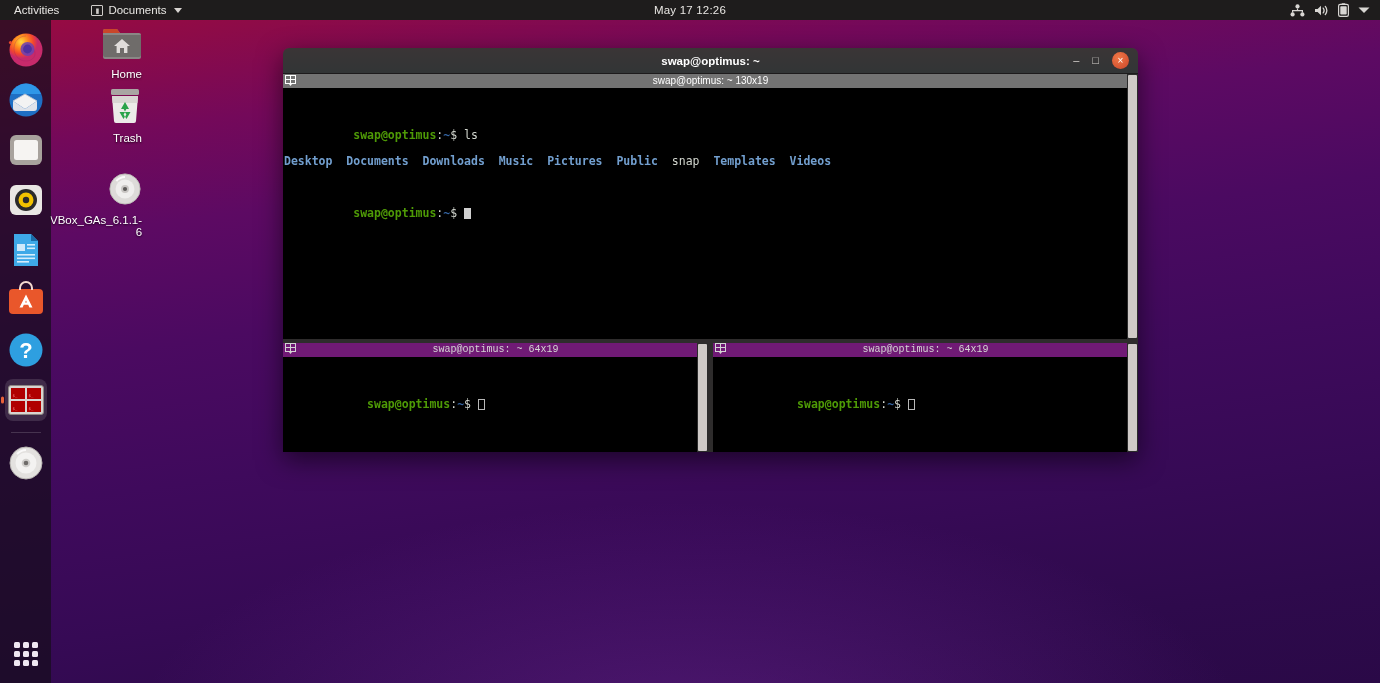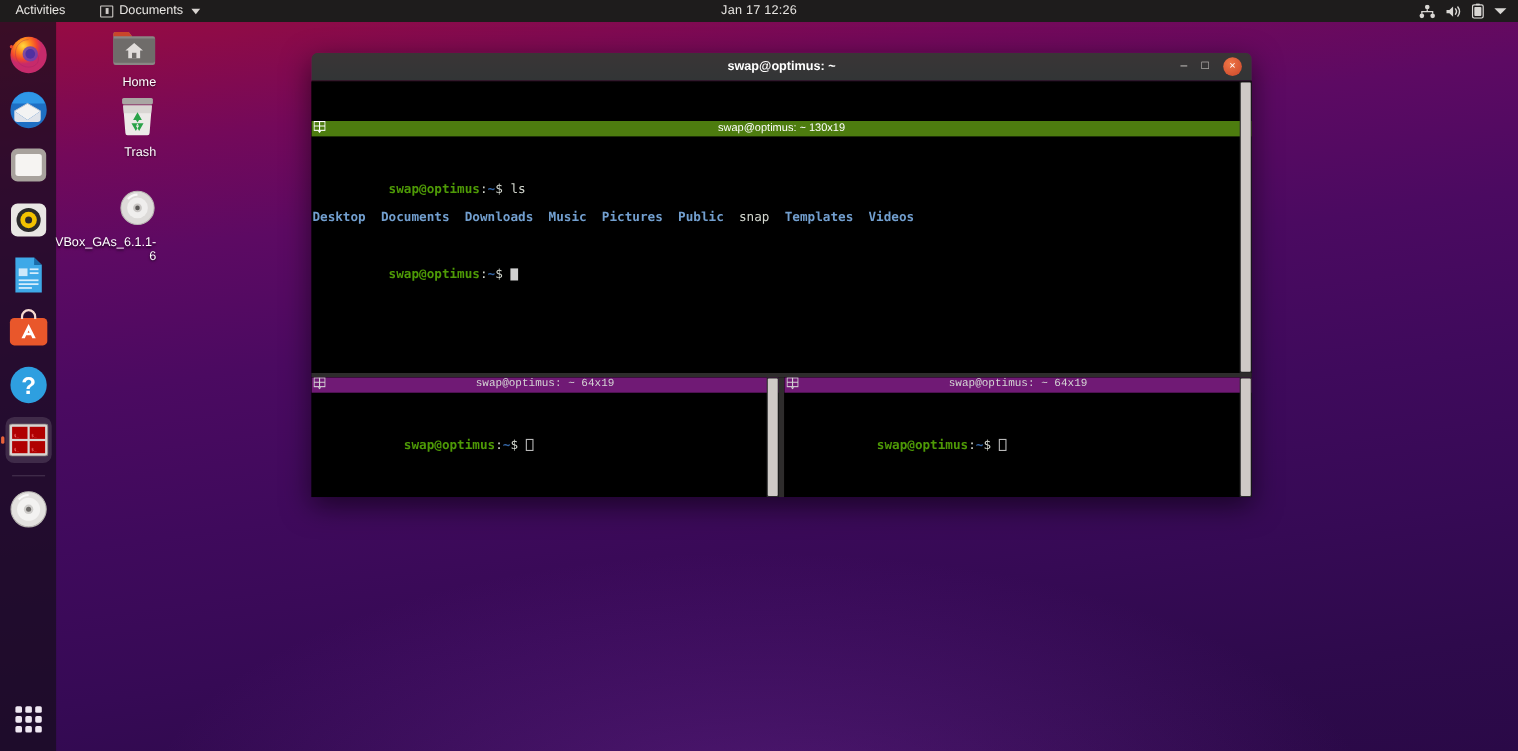--- a/index.html
+++ b/index.html
@@ -101,21 +101,21 @@
     width: 17px; height: 17px; border-radius: 50%;
     background: radial-gradient(circle at 38% 32%, #f07746, #c9452a);
     color: #fff; font-size: 10px; display: flex; align-items: center; justify-content: center;
   }
 
   
   .pane-bar {
     height: 14px; display: flex; align-items: center; position: relative;
     font-size: 10px; flex: 0 0 14px; overflow: hidden;
   }
-  .pane-bar.active { background: #4d7c0f; color: #ffffff; margin-top: 36px; }
+  .pane-bar.active { background: #737373; color: #ffffff; }
   .pane-bar.inactive { background: #701a75; color: #d4d4d4; font-family: Liberation Mono, monospace; }
   .pane-bar .lbl {
     position: absolute; left: 0; right: 0; text-align: center;
     font-size: 10px; line-height: 14px;
   }
   .pane-ico { margin-left: 2px; z-index:2; display:block; }
 
   .term-body { flex: 1 1 auto; display: flex; flex-direction: column; background:#000; }
   .pane {
     position: relative; background: #000000; overflow: hidden;
@@ -154,21 +154,21 @@
 </head>
 <body>
 
 <div class="topbar">
   <div class="tb-activities">Activities</div>
   <div class="tb-app">
     <span class="tb-appicon">▮</span>
     <span>Documents</span>
     <span class="tb-caret"></span>
   </div>
-  <div class="tb-clock">Jan 17  12:26</div>
+  <div class="tb-clock">May 17  12:26</div>
   <div class="tb-right">
     <span>
       <svg class="tb-ico" width="15" height="13" viewBox="0 0 15 13">
         <circle cx="7.5" cy="2.4" r="2.1" fill="#e8e6e3"></circle>
         <circle cx="2.6" cy="10.4" r="2.1" fill="#e8e6e3"></circle>
         <circle cx="12.4" cy="10.4" r="2.1" fill="#e8e6e3"></circle>
         <path d="M7.5 4.4v2.2M7.5 6.6H2.6v1.8M7.5 6.6h4.9v1.8" stroke="#e8e6e3" stroke-width="1.2" fill="none"></path>
       </svg>
     </span>
     <span>

